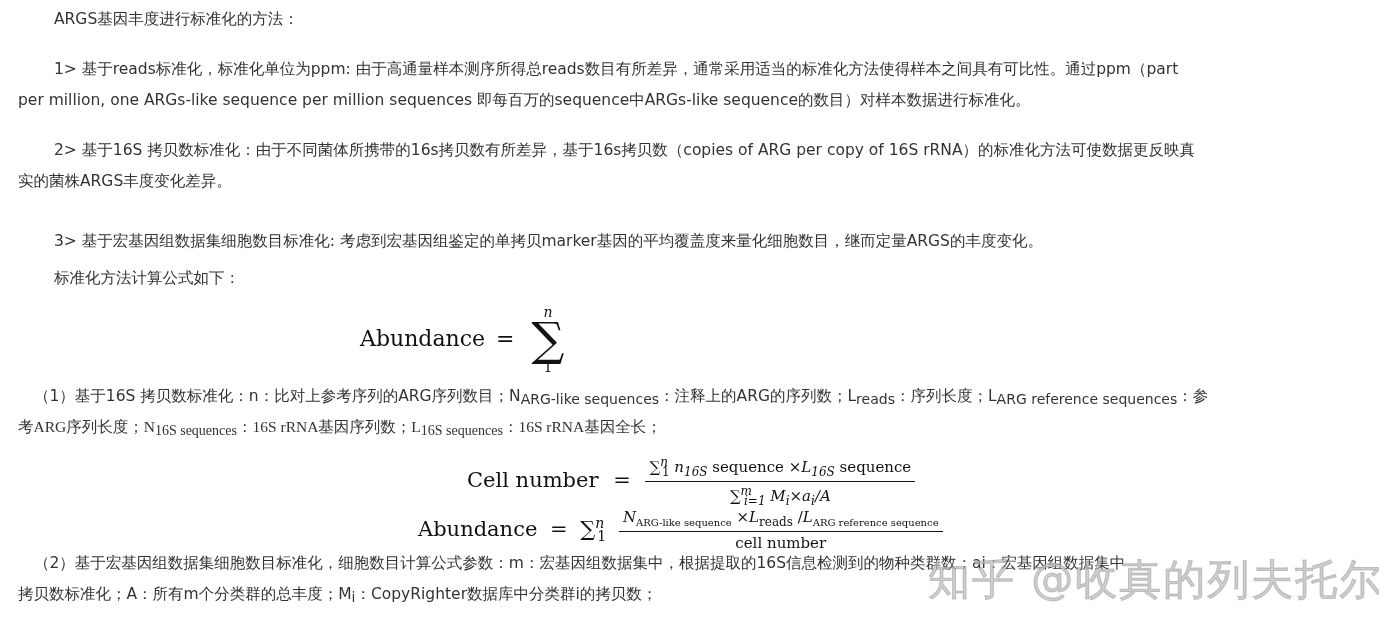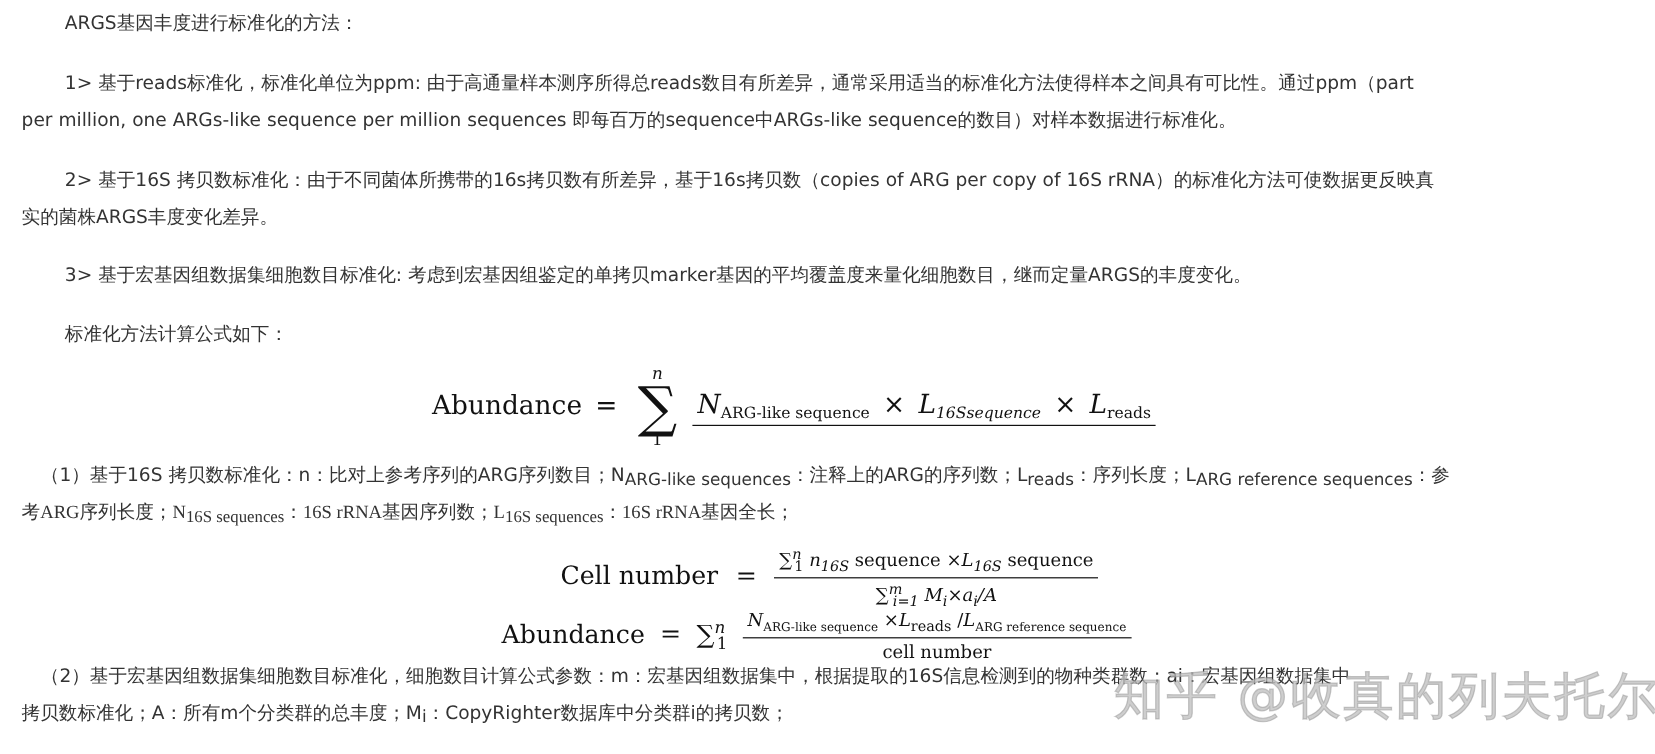--- a/index.html
+++ b/index.html
@@ -32,40 +32,33 @@
 <body>
 
 <div class="line indent" style="top:9px;">ARGS基因丰度进行标准化的方法：</div>
 
 <div class="line indent" style="top:59px;">1&gt; 基于reads标准化，标准化单位为ppm: 由于高通量样本测序所得总reads数目有所差异，通常采用适当的标准化方法使得样本之间具有可比性。通过ppm（part</div>
 <div class="line full" style="top:90px;">per million, one ARGs-like sequence per million sequences 即每百万的sequence中ARGs-like sequence的数目）对样本数据进行标准化。</div>
 
 <div class="line indent" style="top:140px;">2&gt; 基于16S 拷贝数标准化：由于不同菌体所携带的16s拷贝数有所差异，基于16s拷贝数（copies of ARG per copy of 16S rRNA）的标准化方法可使数据更反映真</div>
 <div class="line full" style="top:171px;">实的菌株ARGS丰度变化差异。</div>
 
-<div class="line indent" style="top:219px;text-align:right;">3&gt; 基于宏基因组数据集细胞数目标准化: 考虑到宏基因组鉴定的单拷贝marker基因的平均覆盖度来量化细胞数目，继而定量ARGS的丰度变化。</div>
+<div class="line indent" style="top:231px;text-align:right;">3&gt; 基于宏基因组数据集细胞数目标准化: 考虑到宏基因组鉴定的单拷贝marker基因的平均覆盖度来量化细胞数目，继而定量ARGS的丰度变化。</div>
 
 <div class="line indent" style="top:268px;">标准化方法计算公式如下：</div>
 
 <div class="math" style="left:360px; top:305px; font-size:22px;">
   <span>Abundance</span>
   <span style="margin:0 4px;">=</span>
   <span class="sig">
     <span class="lim">n</span>
     <span class="big">∑</span>
     <span class="lim" style="font-style:normal">1</span>
   </span>
   <span class="frac">
-    <span class="num">
-      <span class="mi">N</span><span class="ssub">ARG-like sequence</span>
-      <span style="margin:0 4px;">×</span>
-      <span class="mi">L</span><span class="ssub mi">16Ssequence</span>
-      <span style="margin:0 4px;">×</span>
-      <span class="mi">L</span><span class="ssub">reads</span>
-    </span>
   </span>
 </div>
 
 <div class="line indent" style="top:386px; left:34px;">
   <span>（1）基于16S 拷贝数标准化：n：比对上参考序列的ARG序列数目；N</span><sub class="s">ARG-like sequences</sub><span>：注释上的ARG的序列数；L</span><sub class="s">reads</sub><span>：序列长度；L</span><sub class="s">ARG reference sequences</sub><span>：参</span>
 </div>
 <div class="line full" style="top:417px;font-family:Liberation Serif, serif;">
   <span>考ARG序列长度；N</span><sub class="s">16S sequences</sub><span>：16S rRNA基因序列数；L</span><sub class="s">16S sequences</sub><span>：16S rRNA基因全长；</span>
 </div>
 

